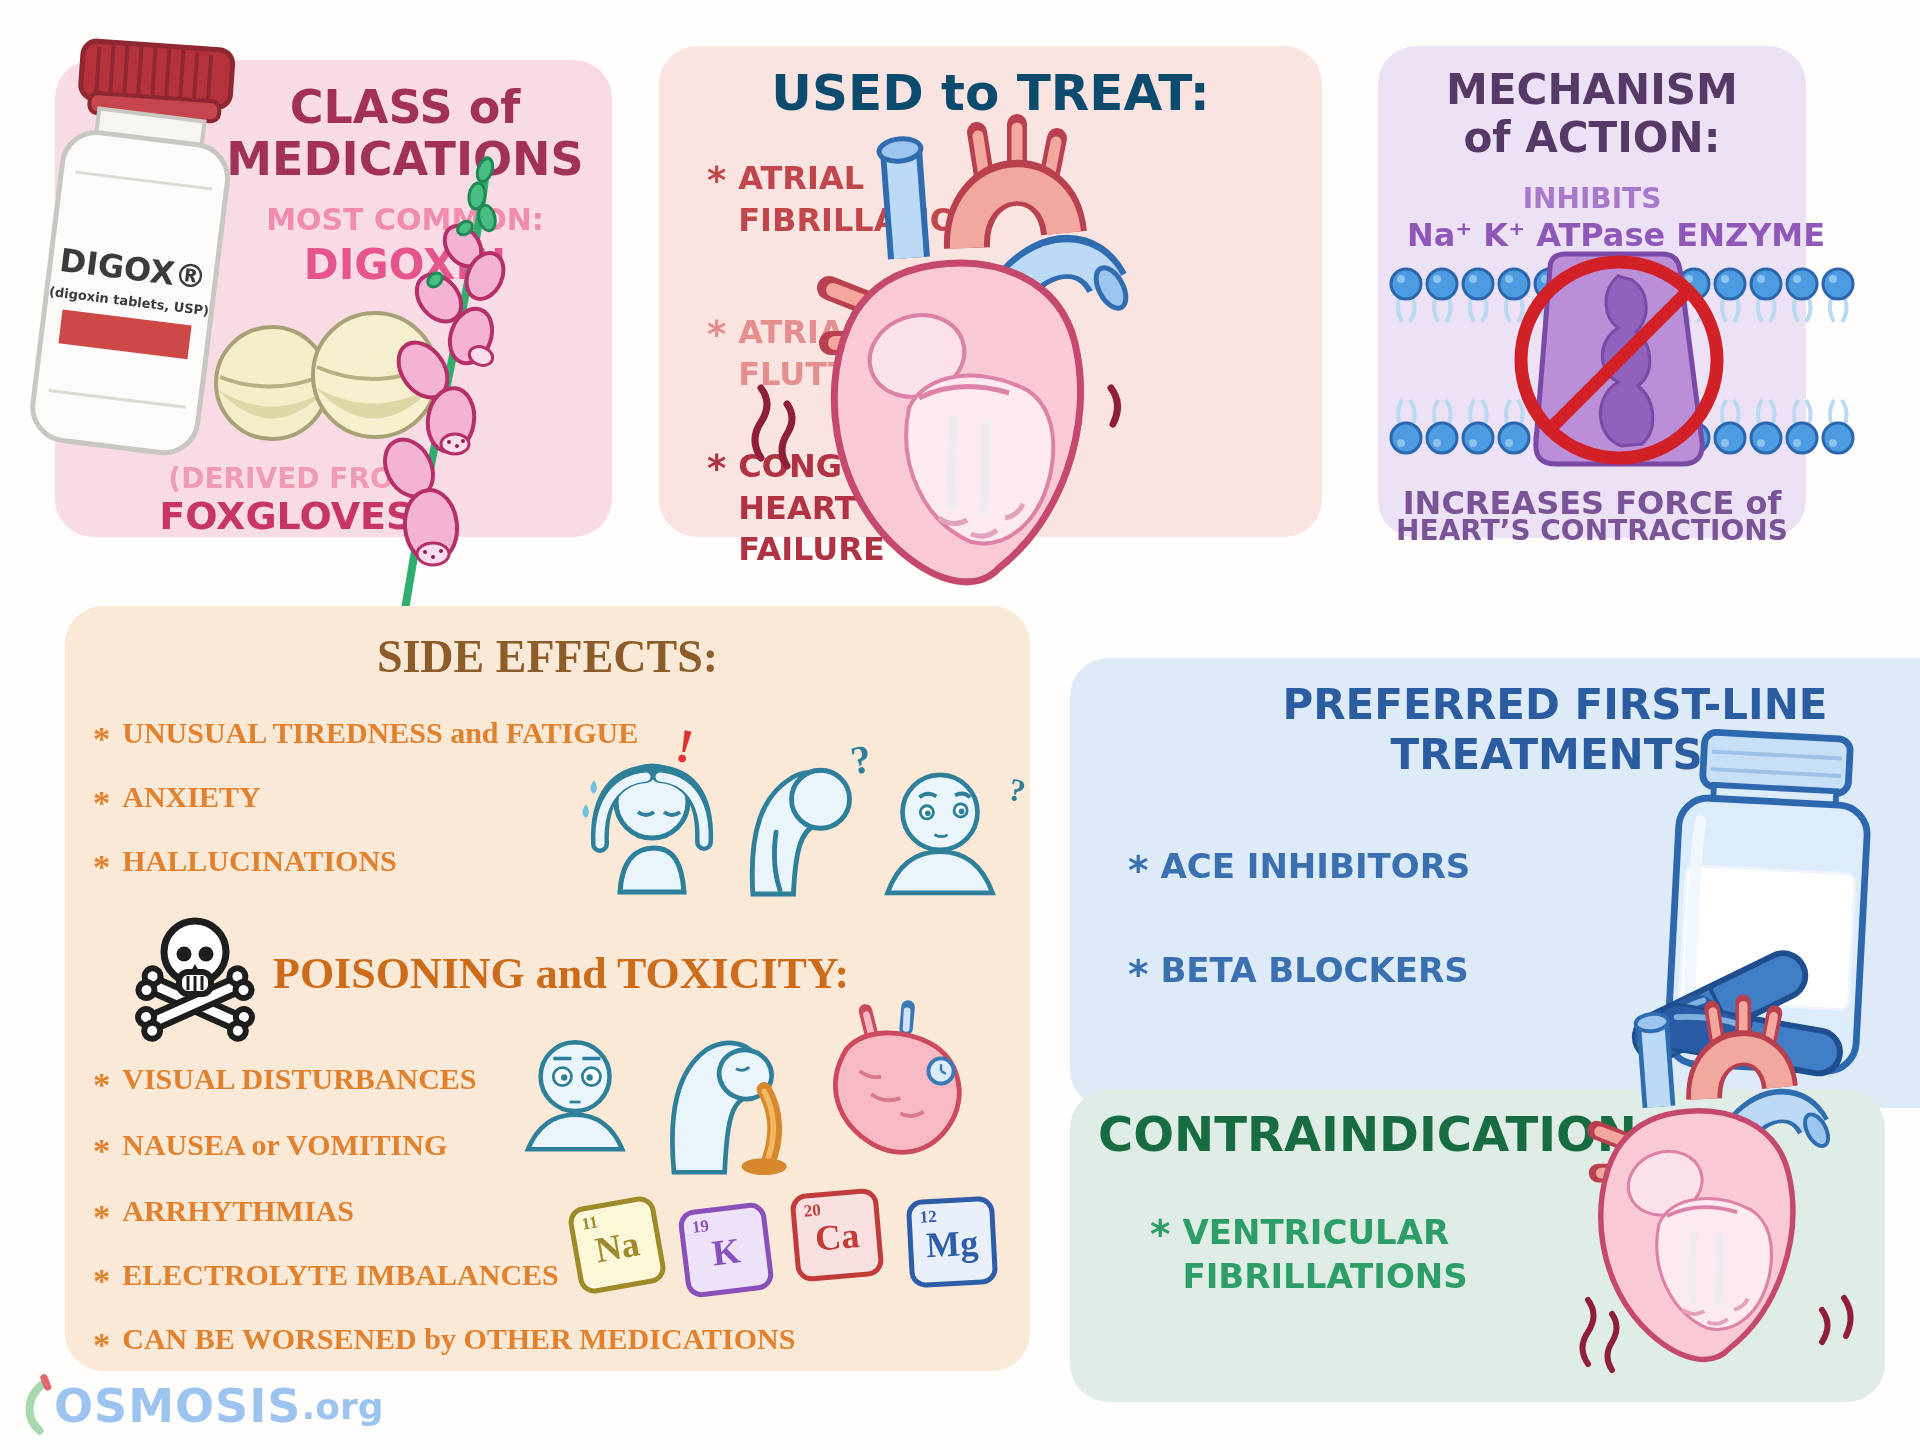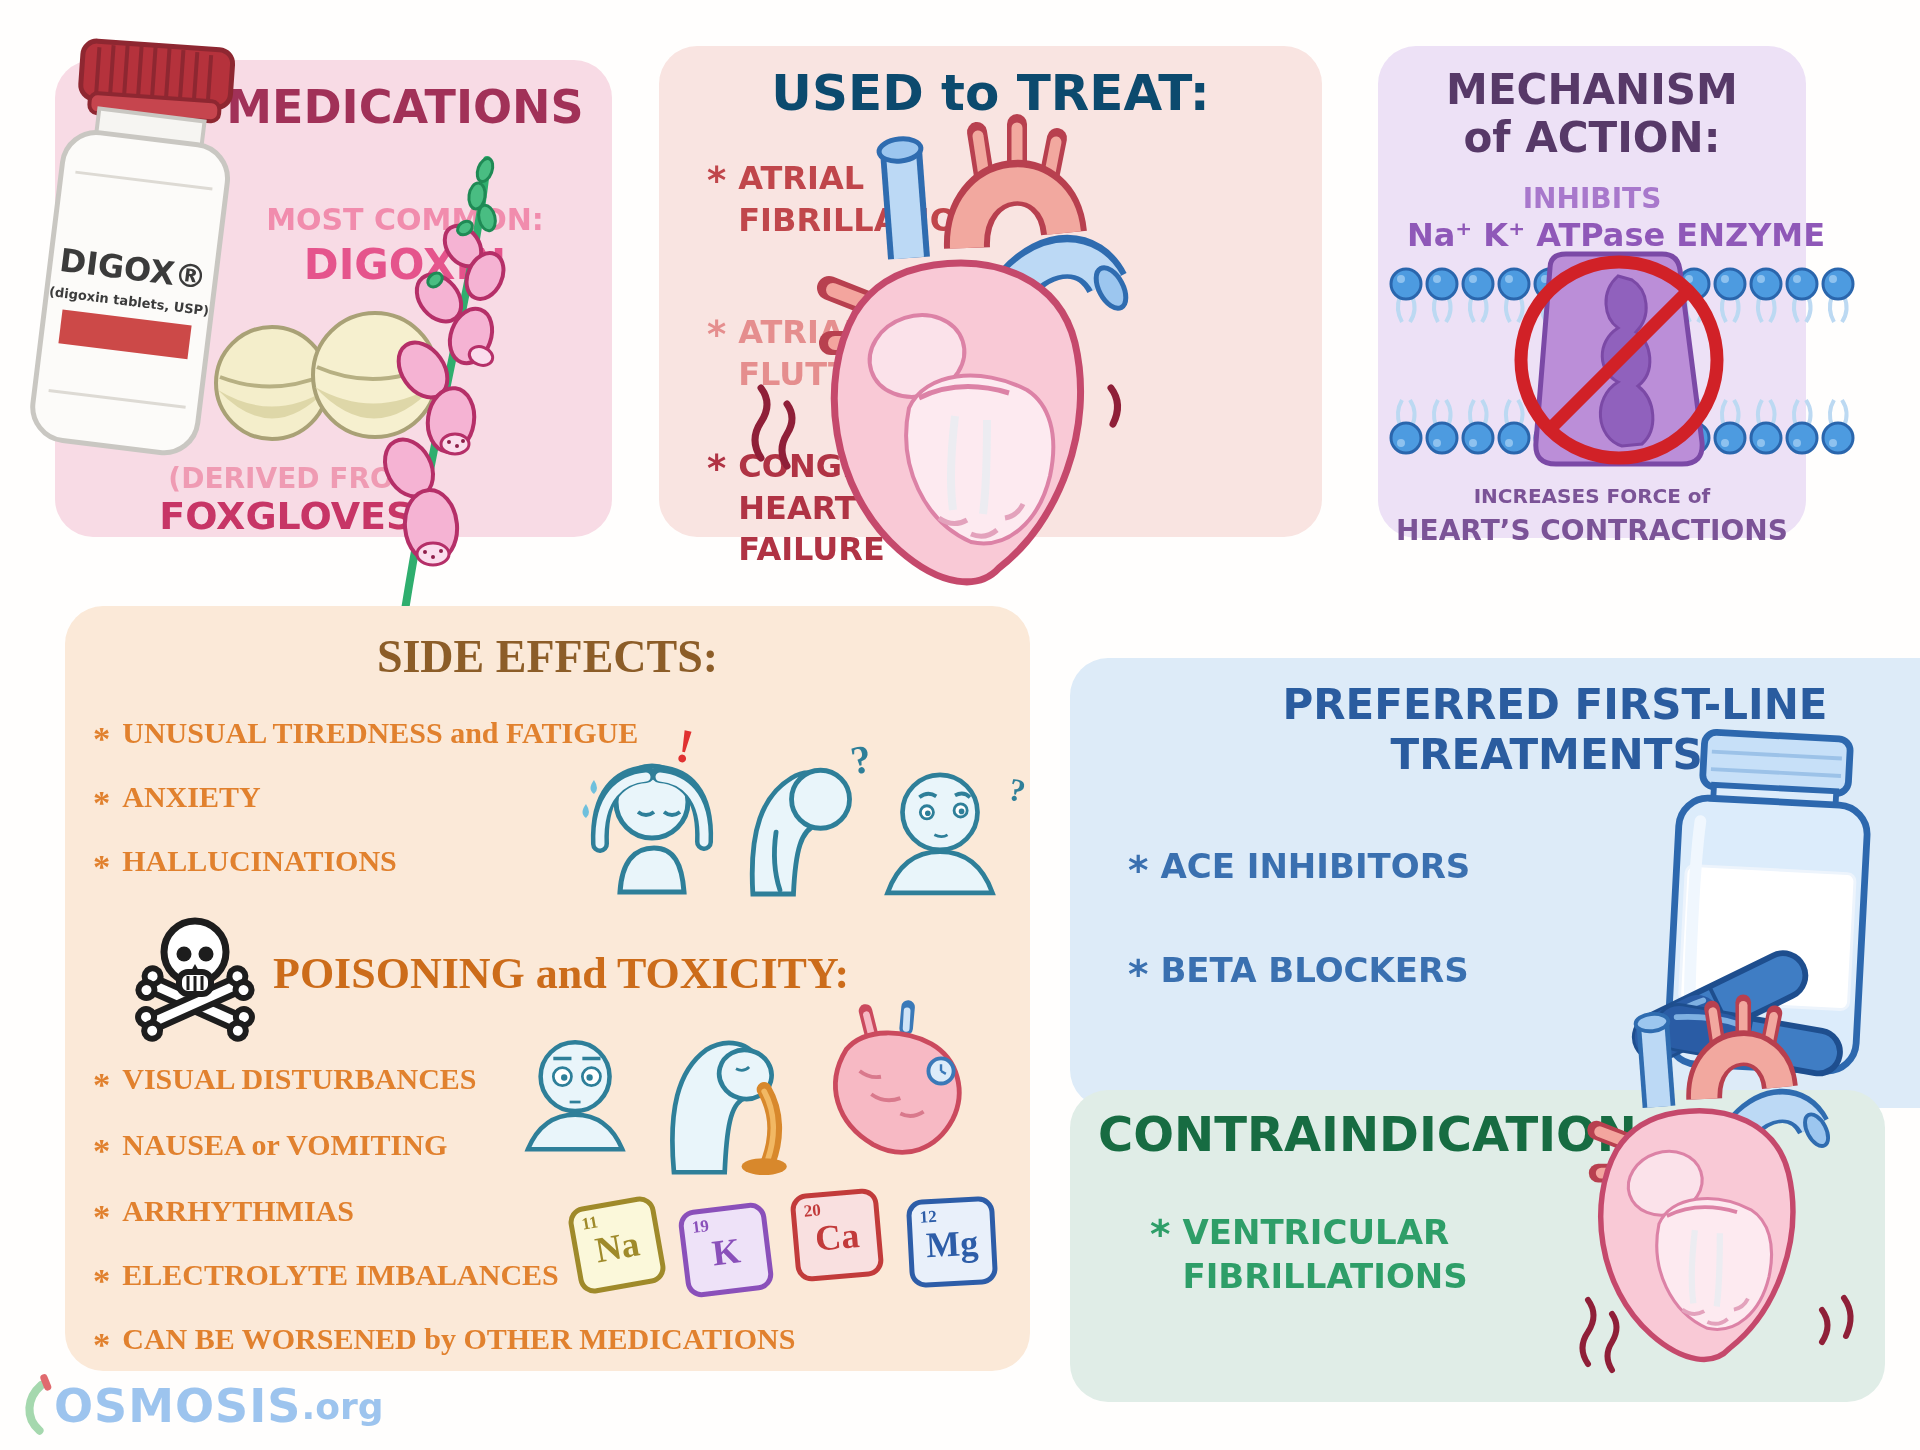--- a/index.html
+++ b/index.html
@@ -36,21 +36,21 @@
   .used-title{left:0;top:18px;width:100%;font-size:50px;color:#0c4a6e;}
   .used-item{left:48px;width:280px;font-size:32px;line-height:1.3;}
   .used-i0{top:112px;color:#c0464b;}
   .used-i1{top:266px;color:#e58e8e;}
   .used-i2{top:400px;color:#b03344;}
 
   
   .mech-title{left:0;top:20px;width:100%;font-size:42px;line-height:1.15;color:#573968;}
   .mech-inhibits{left:0;top:136px;width:100%;font-size:28px;color:#a878cc;}
   .mech-enzyme{left:0;top:170px;width:100%;font-size:32px;color:#8f58b8;padding-left:24px;}
-  .mech-result1{left:0;top:438px;width:100%;font-size:20px;color:#7b5397;}
+  .mech-result1{left:0;top:438px;width:100%;font-size:32px;color:#7b5397;}
   .mech-result2{left:0;top:468px;width:100%;font-size:28px;color:#7b5397;}
 
   
   .side-title{left:0;top:24px;width:100%;font-size:46px;color:#8c5d28;}
   .side-item{left:28px;font-size:30px;color:#e1812e;width:900px;}
   .side-i0{top:110px;} .side-i1{top:174px;} .side-i2{top:238px;}
   .poison-title{left:208px;top:342px;width:700px;font-size:44px;color:#cc6c1a;text-align:left;}
   .poison-item{left:28px;font-size:30px;color:#e1812e;width:920px;}
   .poison-i0{top:456px;} .poison-i1{top:522px;} .poison-i2{top:588px;}
   .poison-i3{top:652px;} .poison-i4{top:716px;}
@@ -114,20 +114,21 @@
         <path d="M150 310 C138 368 166 424 212 444 C248 452 280 424 291 378 C300 336 290 306 268 292 C222 268 166 274 150 310 Z" fill="#fdeaf0" stroke="#dc82a6" stroke-width="4"></path>
         <path d="M160 300 Q200 280 250 295" stroke="#dc82a6" stroke-width="5" fill="none"></path>
         <path d="M196 318 C192 352 190 382 194 412 M228 322 C228 354 228 386 224 416" stroke="#ececf1" stroke-width="8" fill="none"></path>
         <path d="M180 420 q14 10 28 2 M212 436 q14 6 26 -4 M246 420 q12 -2 18 -14" stroke="#e3a2bc" stroke-width="5" fill="none"></path>
       </g>
     </defs>
   </svg>
 
   <div class="panel" id="panel-class">
     <div class="abs ctr class-title">
+      <div>CLASS of</div>
       <div>MEDICATIONS</div>
     </div>
     <div class="abs ctr class-mostcommon">MOST COMMON:</div>
     <div class="abs ctr class-drug">DIGOXIN</div>
     <div class="abs ctr class-derived1">(DERIVED FROM</div>
     <div class="abs ctr class-derived2">FOXGLOVES)</div>
 
     <div class="illu" style="left:-25px;top:-22px;width:210px;height:430px;transform:rotate(7deg);">
       <svg viewBox="0 0 210 430" width="210" height="430">
         <g transform="rotate(-3 105 40)">

